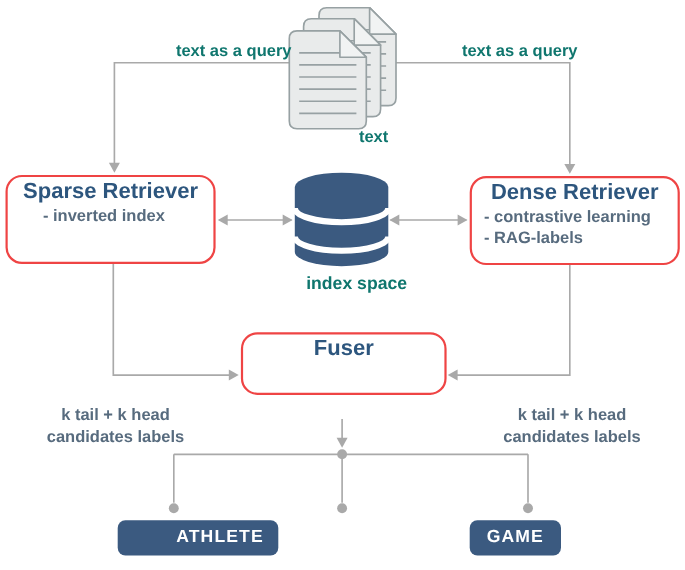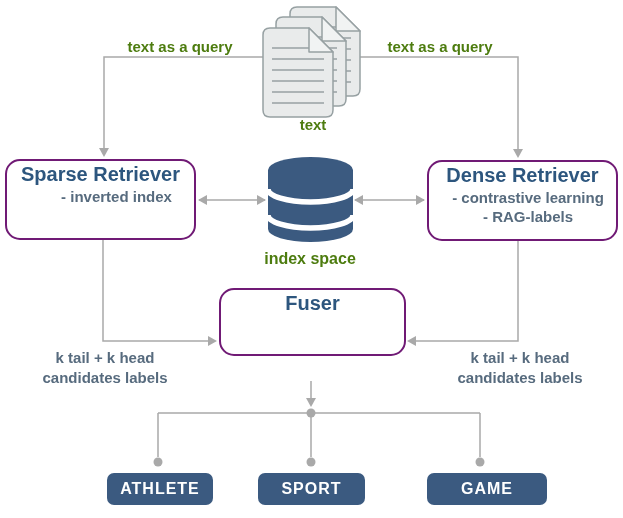--- a/index.html
+++ b/index.html
@@ -1,35 +1,35 @@
 <!DOCTYPE html>
 <html><head>
 <meta charset="utf-8">
 <style>
   html,body{margin:0;padding:0;background:#ffffff;}
   .canvas{
     position:relative;width:623px;height:518px;background:#ffffff;overflow:hidden;
     font-family:"Liberation Sans", sans-serif;font-weight:bold;
   }
   .layer{position:absolute;left:0;top:0;width:623px;height:518px;}
-  .lbl{position:absolute;color:#4d7c0f;font-size:15px;text-align:center;line-height:1.2;}
+  .lbl{position:absolute;color:#0f766e;font-size:15px;text-align:right;line-height:1.2;}
   .node{
-    position:absolute;box-sizing:border-box;border:2px solid #701a75;border-radius:15px;
+    position:absolute;box-sizing:border-box;border:2px solid #ef4444;border-radius:15px;
     background:#ffffff;
   }
   .node-title{color:#2d567e;font-size:20px;line-height:25px;text-align:center;margin-top:1px;}
-  .node-item{color:#576b7e;font-size:15px;line-height:19px;text-align:center;white-space:nowrap;}
+  .node-item{color:#576b7e;font-size:15px;line-height:19px;text-align:left;white-space:nowrap;}
   .indent-lg{margin-left:32px;}
   .indent-sm{margin-left:11px;}
   .out-box{
     position:absolute;top:473px;height:32px;background:#3b5a80;border-radius:7px;
     color:#ffffff;font-size:16px;letter-spacing:1px;
     display:flex;align-items:center;justify-content:center;
   }
-  .klabel{position:absolute;color:#576b7e;font-size:15px;line-height:20px;text-align:center;}
+  .klabel{position:absolute;color:#576b7e;font-size:15px;line-height:20px;text-align:center;margin-top:20px;}
 </style>
 </head>
 <body>
 
 <div class="canvas">
 
   <svg class="layer" width="623" height="518" viewBox="0 0 623 518" xmlns="http://www.w3.org/2000/svg">
 
     <g stroke="#a9a9a9" stroke-width="1.5" fill="none">
       <path d="M263,57 L104,57 L104,149"></path>
@@ -117,36 +117,33 @@
   </div>
 
   <div class="node" style="left:427px;top:160px;width:191px;height:81px;">
     <div class="node-title">Dense Retriever</div>
     <div class="node-item indent-sm">- contrastive learning</div>
     <div class="node-item indent-sm">- RAG-labels</div>
   </div>
 
   <div class="lbl" style="left:250px;top:249px;width:120px;font-size:16px;">index space</div>
 
-  <div class="node" style="left:219px;top:288px;width:187px;height:68px;">
+  <div class="node" style="left:219px;top:302px;width:187px;height:57px;">
     <div class="node-title">Fuser</div>
   </div>
 
   <div class="klabel" style="left:15px;top:348px;width:180px;">
     <div>k tail + k head</div>
     <div>candidates labels</div>
   </div>
   <div class="klabel" style="left:430px;top:348px;width:180px;">
     <div>k tail + k head</div>
     <div>candidates labels</div>
   </div>
 
-  <div class="out-box" style="left:107px;width:106px;">
+  <div class="out-box" style="left:107px;width:106px;padding-left:40px;">
     <span>ATHLETE</span>
   </div>
-  <div class="out-box" style="left:258px;width:107px;">
-    <span>SPORT</span>
-  </div>
-  <div class="out-box" style="left:427px;width:120px;">
+  <div class="out-box" style="left:427px;width:83px;">
     <span>GAME</span>
   </div>
 
 </div>
 
 </body></html>

